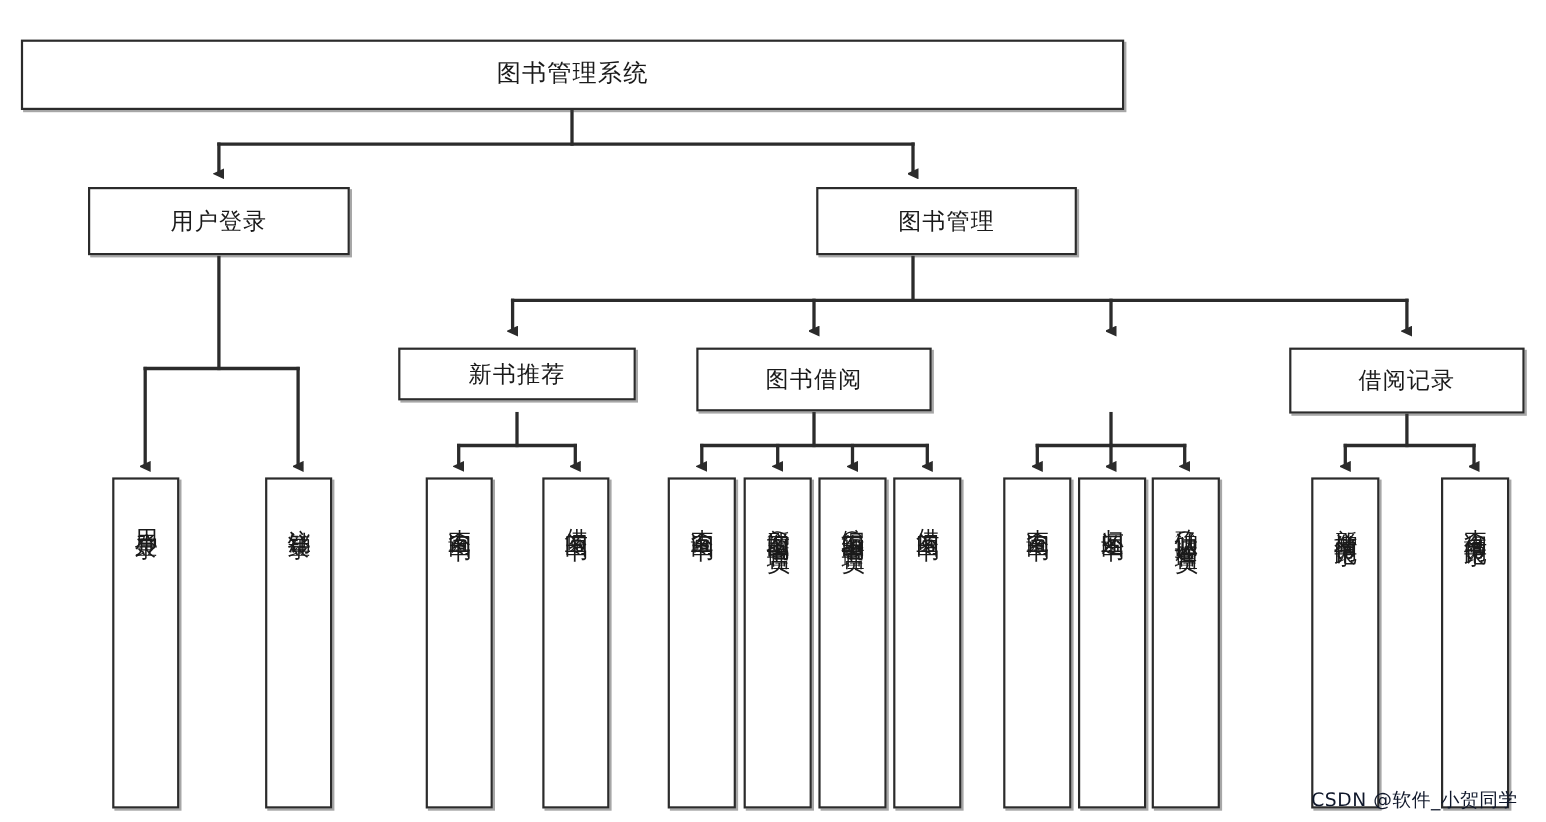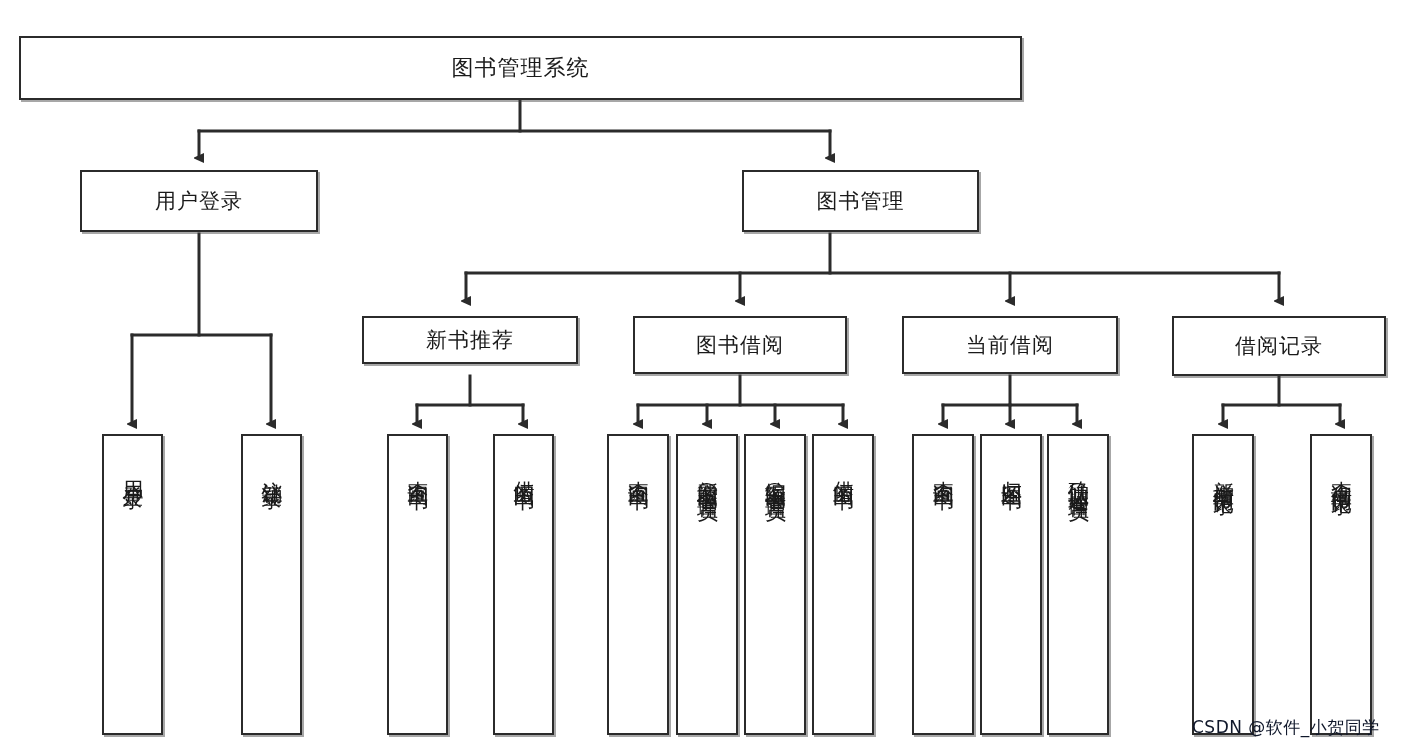--- a/index.html
+++ b/index.html
@@ -127,23 +127,20 @@
   <div class="node" style="left:711px; top:170px; width:237px; height:62px;margin-left:31px;">
     <span class="label">图书管理</span>
   </div>
 
   <div class="node" style="left:362px; top:316px; width:216px; height:48px;">
     <span class="label">新书推荐</span>
   </div>
   <div class="node" style="left:633px; top:316px; width:214px; height:58px;">
     <span class="label">图书借阅</span>
   </div>
-  <div class="node" style="left:902px; top:316px; width:216px; height:58px;">
-    <span class="label">当前借阅</span>
-  </div>
   <div class="node" style="left:1172px; top:316px; width:214px; height:60px;">
     <span class="label">借阅记录</span>
   </div>
 
   <div class="node vert" style="left:102px; top:434px; width:61px; height:301px;">
     <span class="label">用户登录</span>
   </div>
   <div class="node vert" style="left:241px; top:434px; width:61px; height:301px;">
     <span class="label">注销登录</span>
   </div>

